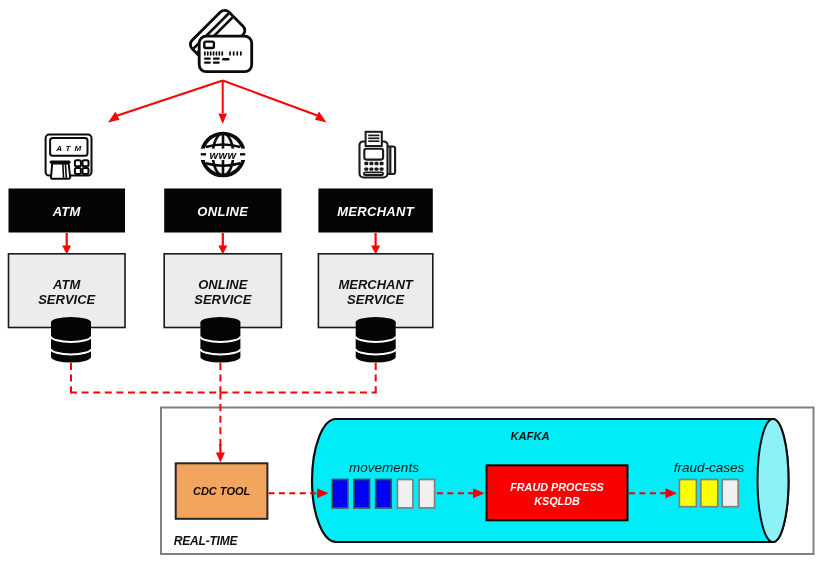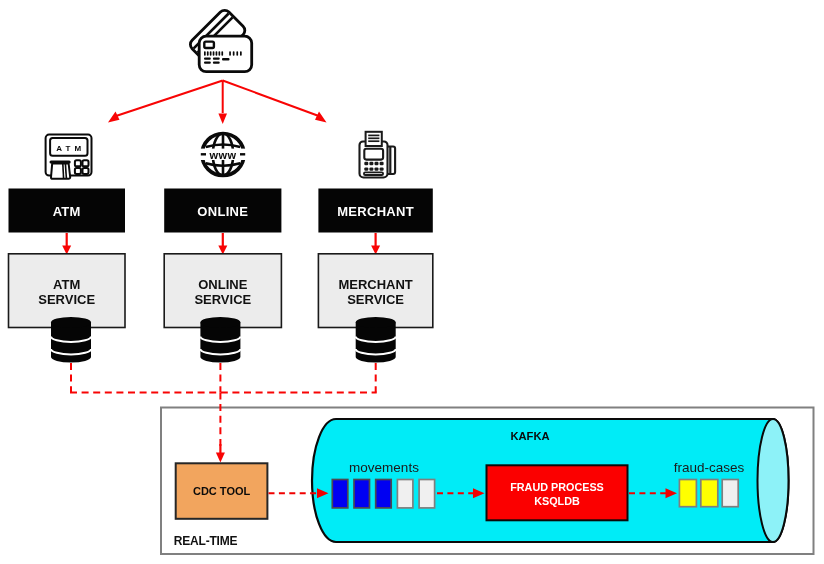--- a/index.html
+++ b/index.html
@@ -1,17 +1,17 @@
 <!DOCTYPE html>
 <html><head>
 <meta charset="utf-8">
 <style>
   html,body{margin:0;padding:0;background:#ffffff;}
   #stage{position:relative;width:824px;height:564px;background:#ffffff;overflow:hidden;
-         font-family:"Liberation Sans", sans-serif;}
+         font-family:"Liberation Sans", sans-serif;font-style:italic;}
   svg{display:block;}
   text{font-family:"Liberation Sans", sans-serif;}
 </style>
 </head>
 <body>
 <div id="stage">
 <svg width="824" height="564" viewBox="0 0 824 564">
 <defs>
 </defs>
 

